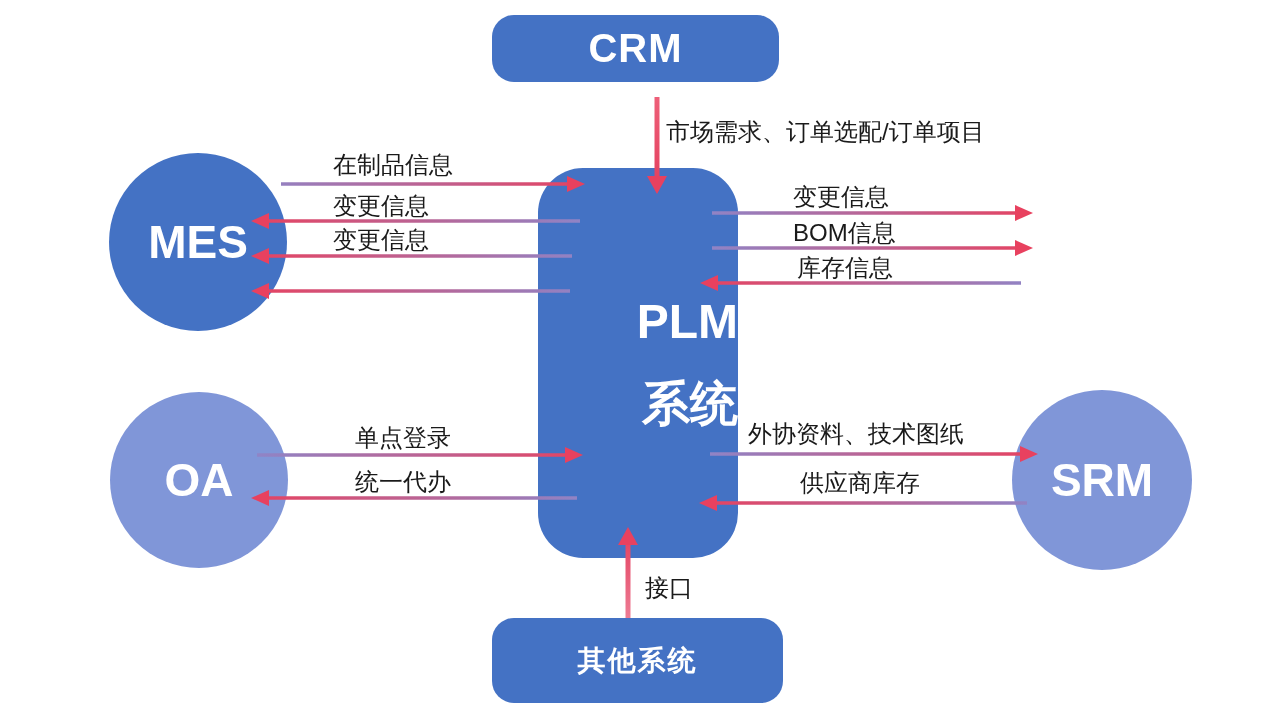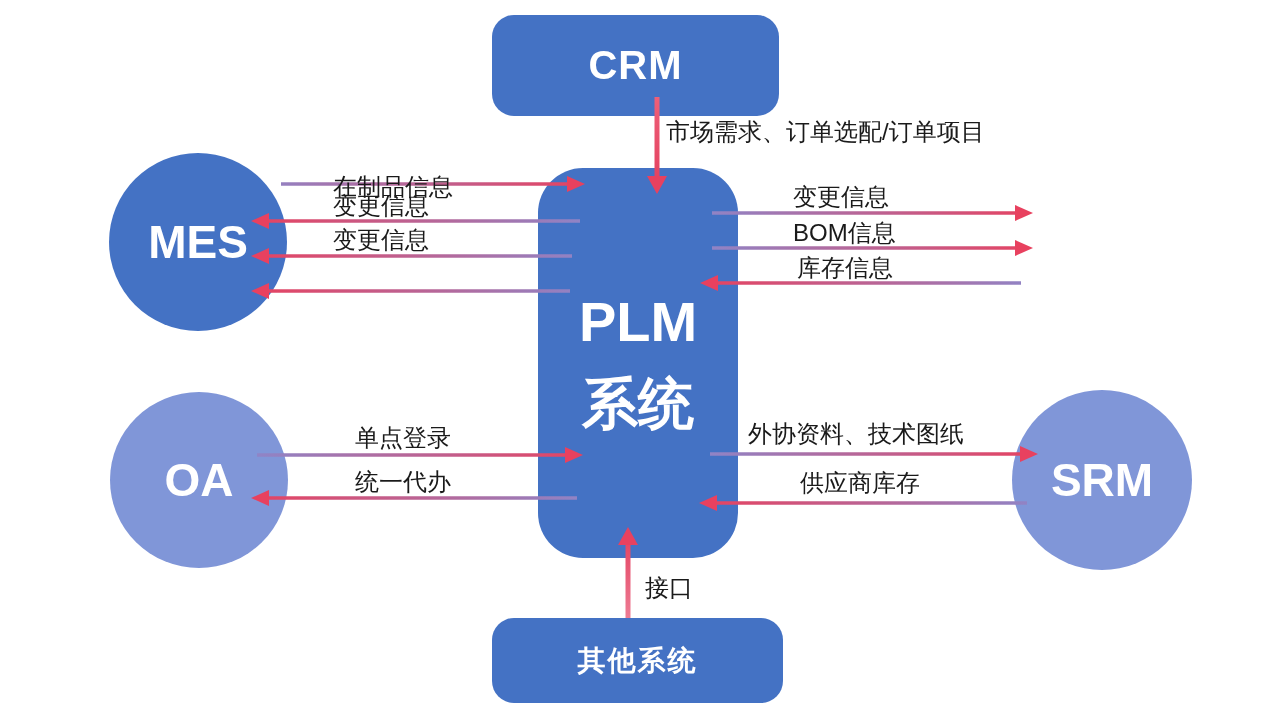--- a/index.html
+++ b/index.html
@@ -15,33 +15,33 @@
   html,body{width:1280px;height:720px;overflow:hidden;}
   body{background:var(--background);font-family:"Liberation Sans","DejaVu Sans",sans-serif;}
   .stage{position:relative;width:1280px;height:720px;background:var(--background);}
 
   .node{position:absolute;display:flex;align-items:center;justify-content:center;
         color:var(--node-text);font-weight:bold;text-align:center;}
   .node-box{background:var(--node-blue);border-radius:22px;}
   .node-circle{background:var(--node-blue);border-radius:50%;}
   .node-circle.light{background:var(--node-light-blue);}
 
-  .crm-box{left:492px;top:15px;width:287px;height:101px;font-size:40px;letter-spacing:1px;}
+  .crm-box{left:492px;top:15px;width:287px;height:67px;font-size:40px;letter-spacing:1px;}
   .plm-box{left:538px;top:168px;width:200px;height:390px;border-radius:45px;
-           font-size:56px;line-height:82px;flex-direction:column;}
+           font-size:48px;line-height:82px;flex-direction:column;align-items:flex-end;}
   .other-box{left:492px;top:618px;width:291px;height:85px;font-size:28px;letter-spacing:2px;}
   .mes-circle{left:109px;top:153px;width:178px;height:178px;font-size:46px;}
   .erp-circle{left:991px;top:154px;width:177px;height:177px;font-size:46px;}
   .oa-circle{left:110px;top:392px;width:178px;height:176px;font-size:46px;}
   .srm-circle{left:1012px;top:390px;width:180px;height:180px;font-size:46px;}
 
   .flow-label{position:absolute;color:var(--label-text);font-size:24px;line-height:1.1;
               white-space:nowrap;}
   .lbl-market{left:666px;top:119px;}
-  .lbl-wip{left:333px;top:152px;margin-top:22px;}
+  .lbl-wip{left:333px;top:152px;}
   .lbl-mes-change{left:333px;top:193px;}
   .lbl-route{left:333px;top:227px;}
   .lbl-sop{left:333px;top:262px;}
   .lbl-erp-change{left:793px;top:184px;}
   .lbl-bom{left:793px;top:220px;}
   .lbl-erp-inv{left:797px;top:255px;}
   .lbl-sso{left:355px;top:425px;}
   .lbl-todo{left:355px;top:469px;}
   .lbl-srm-docs{left:748px;top:421px;}
   .lbl-srm-inv{left:800px;top:470px;}

